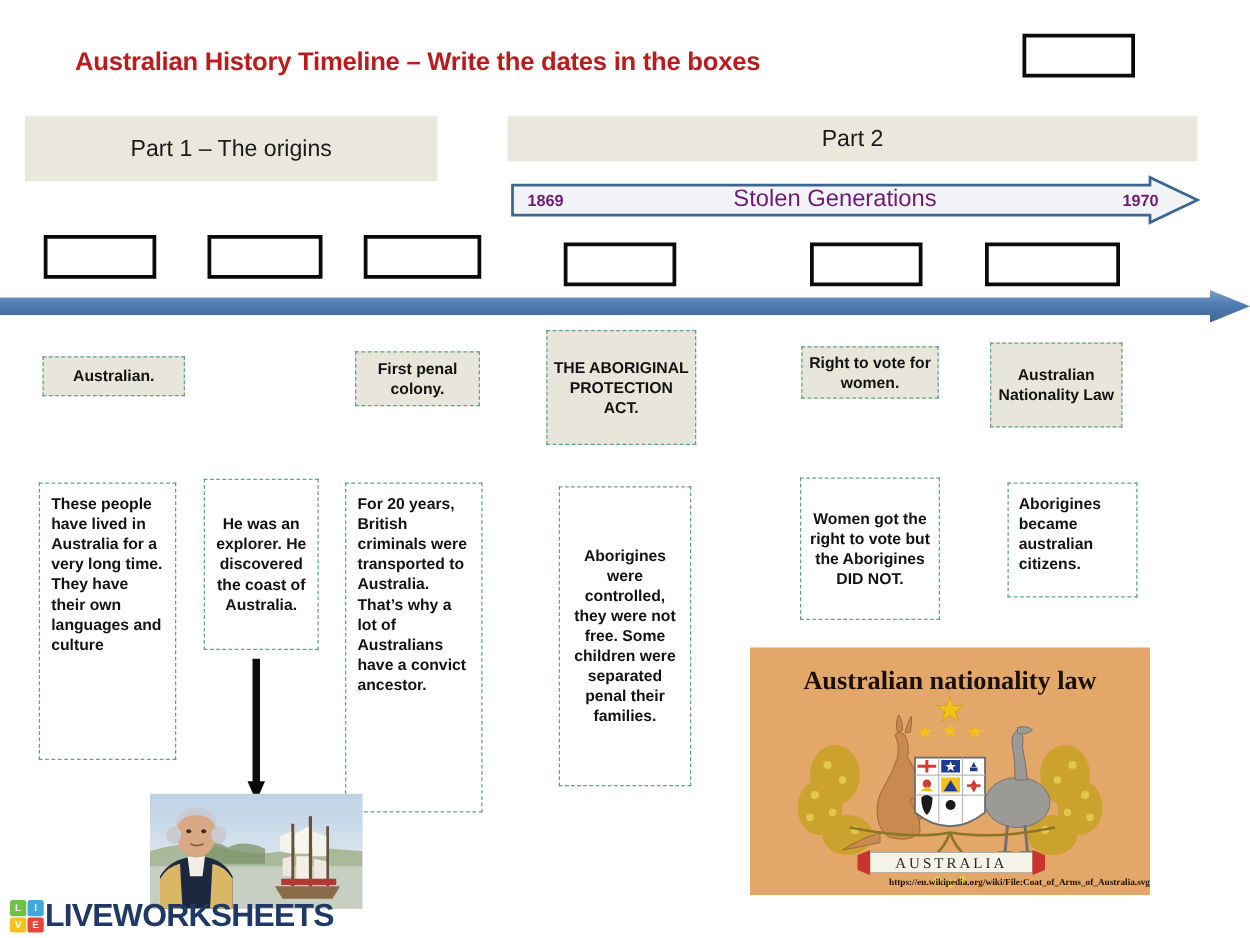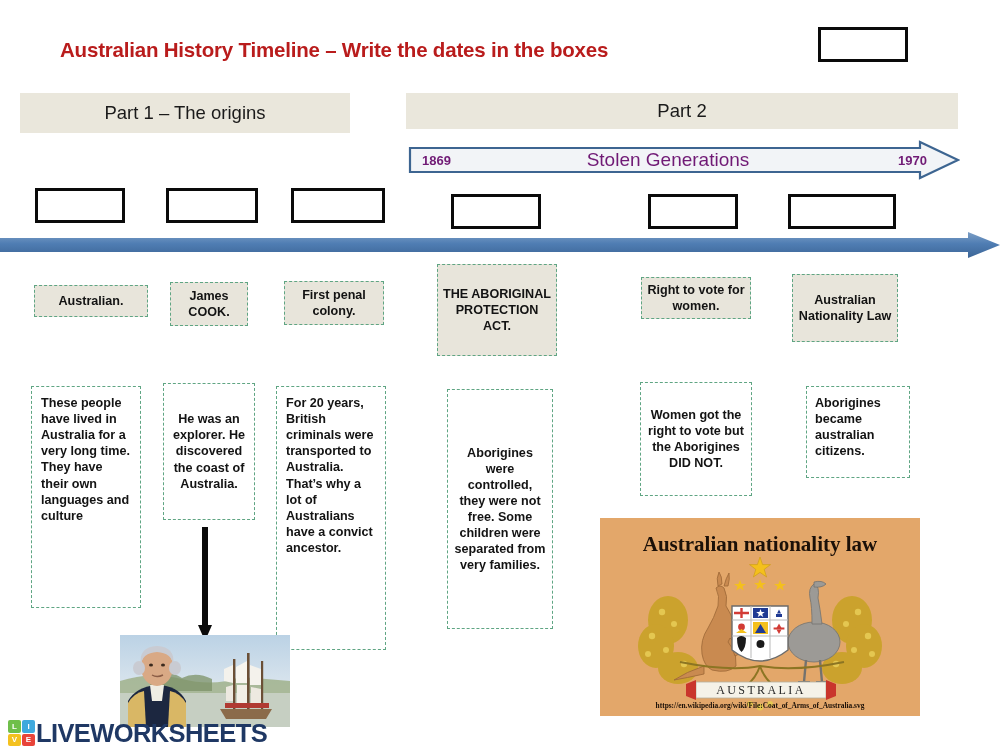--- a/index.html
+++ b/index.html
@@ -113,21 +113,21 @@
     left: 0; top: 14px; width: 100%;
     text-align: center;
     font-family: "Liberation Serif", serif;
     font-size: 21px;
     font-weight: bold;
     color: #1b1008;
   }
   #nationality-credit {
     position: absolute;
     left: 0; bottom: 6px; width: 100%;
-    text-align: center;
+    text-align: right;
     font-family: "Liberation Serif", serif;
     font-size: 7.4px;
     font-weight: bold;
     color: #1b1008;
   }
 
   
   #lw-logo { left: 8px; top: 718px; height: 30px; display: flex; align-items: center; }
   #lw-tiles {
     width: 27px; height: 26px;
@@ -151,21 +151,21 @@
 </style>
 </head>
 <body>
 
 <div id="page">
 
   <div class="abs" id="page-title">Australian History Timeline – Write the dates in the boxes</div>
 
   <div class="abs answer-box" style="left:818px; top:27px; width:90px; height:35px;"></div>
 
-  <div class="abs part-bar" style="left:20px; top:93px; width:330px; height:40px;">
+  <div class="abs part-bar" style="left:20px; top:93px; width:330px; height:52px;">
     <span>Part 1 – The origins</span>
   </div>
   <div class="abs part-bar" style="left:406px; top:93px; width:552px; height:36px;">
     <span>Part 2</span>
   </div>
 
   <div class="abs" id="stolen-arrow">
     <svg width="552" height="40" viewBox="0 0 552 40">
       <polygon points="2,8 512,8 512,2 550,20 512,38 512,32 2,32" fill="#F2F4F7" stroke="#3D6591" stroke-width="2.2" stroke-linejoin="miter"></polygon>
     </svg>
@@ -190,23 +190,20 @@
           <stop offset="100%" stop-color="#3C6596"></stop>
         </linearGradient>
       </defs>
       <polygon points="0,6 968,6 968,0 1000,13 968,26 968,20 0,20" fill="url(#tlGrad)"></polygon>
     </svg>
   </div>
 
   <div class="abs tag-box" style="left:34px;  top:285px; width:114px; height:32px;">
     <span>Australian.</span>
   </div>
-  <div class="abs tag-box" style="left:170px; top:282px; width:78px; height:44px;">
-    <span>James COOK.</span>
-  </div>
   <div class="abs tag-box" style="left:284px; top:281px; width:100px; height:44px;">
     <span>First penal colony.</span>
   </div>
   <div class="abs tag-box" style="left:437px; top:264px; width:120px; height:92px;">
     <span>THE ABORIGINAL PROTECTION ACT.</span>
   </div>
   <div class="abs tag-box" style="left:641px; top:277px; width:110px; height:42px;">
     <span>Right to vote for women.</span>
   </div>
   <div class="abs tag-box" style="left:792px; top:274px; width:106px; height:68px;">
@@ -216,21 +213,21 @@
   <div class="abs note-box note-left" style="left:31px; top:386px; width:110px; height:222px; padding:8px 9px;">
     <span>These people have lived in Australia for a very long time. They have their own languages and culture</span>
   </div>
   <div class="abs note-box note-center" style="left:163px; top:383px; width:92px; height:137px; padding:8px 6px;">
     <span>He was an explorer. He discovered the coast of Australia.</span>
   </div>
   <div class="abs note-box note-left" style="left:276px; top:386px; width:110px; height:264px; padding:8px 9px;">
     <span>For 20 years, British criminals were transported to Australia. That’s why a lot of Australians have a convict ancestor.</span>
   </div>
   <div class="abs note-box note-center" style="left:447px; top:389px; width:106px; height:240px; padding:8px 6px;">
-    <span>Aborigines were controlled, they were not free. Some children were separated from very families.</span>
+    <span>Aborigines were controlled, they were not free. Some children were separated penal their families.</span>
   </div>
   <div class="abs note-box note-center" style="left:640px; top:382px; width:112px; height:114px; padding:8px 6px;">
     <span>Women got the right to vote but the Aborigines DID NOT.</span>
   </div>
   <div class="abs note-box note-left" style="left:806px; top:386px; width:104px; height:92px; padding:8px 8px;">
     <span>Aborigines became australian citizens.</span>
   </div>
 
   <div class="abs" id="cook-down-arrow">
     <svg width="50" height="118" viewBox="0 0 50 118">

